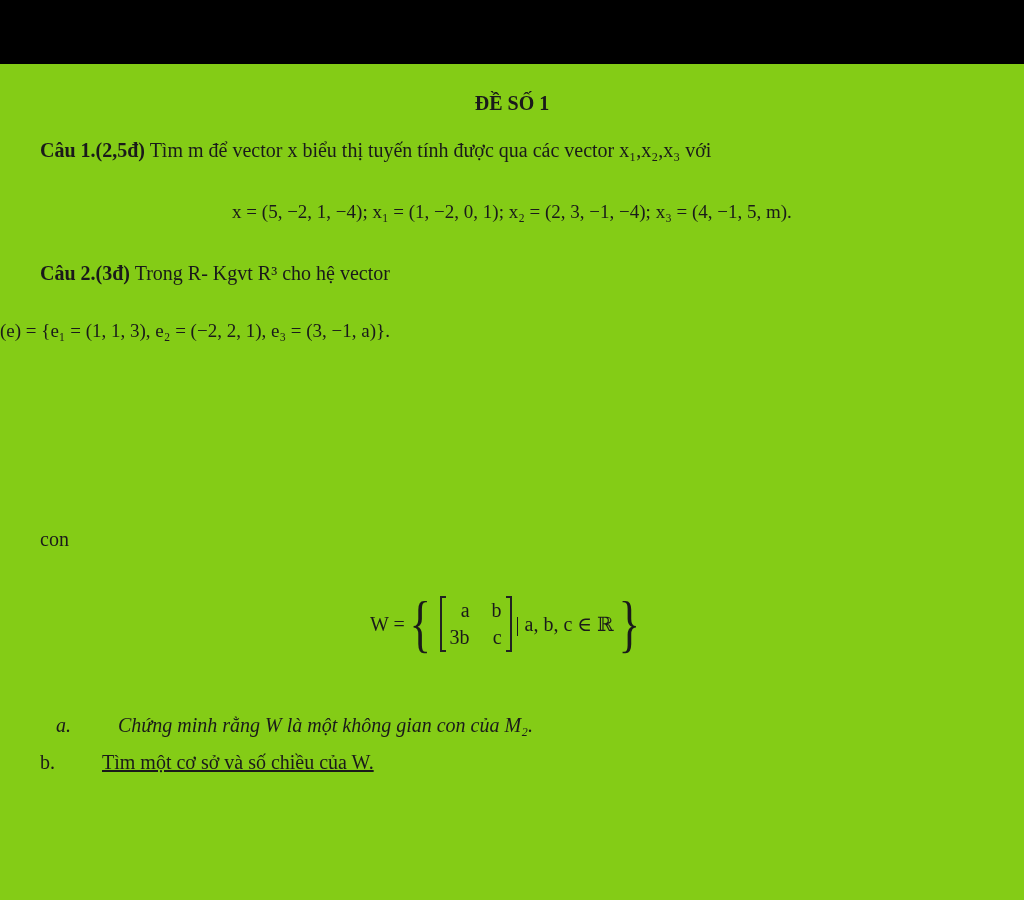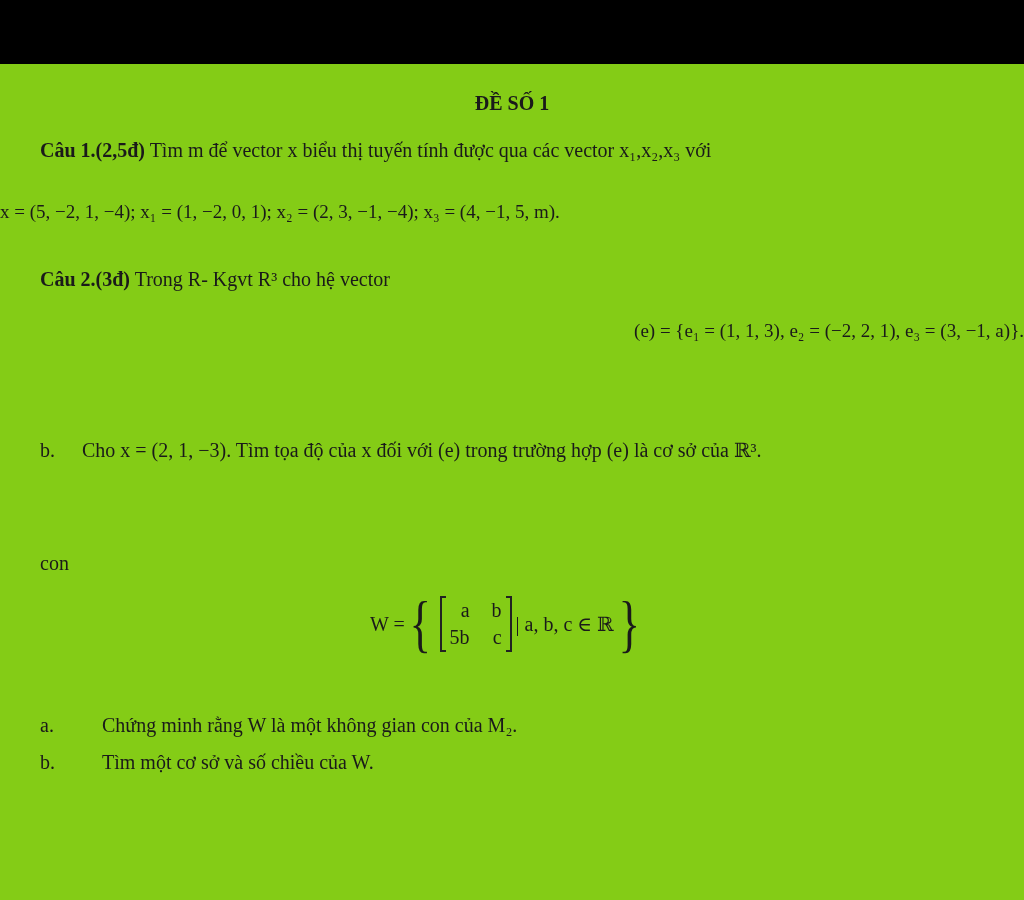--- a/index.html
+++ b/index.html
@@ -35,49 +35,46 @@
 </head>
 <body>
 
 <div class="page">
 
   <div class="abs title">ĐỀ SỐ 1</div>
 
   <div class="abs q" style="top:75px;left:40px;">
     <b>Câu 1.(2,5đ)</b><span> Tìm m để vector x biểu thị tuyến tính được qua các vector </span><span>x₁,x₂,x₃</span><span> với</span>
   </div>
-  <div class="abs formula" style="top:137px;left:0;width:1024px;">x = (5, −2, 1, −4);  x₁ = (1, −2, 0, 1);  x₂ = (2, 3, −1, −4);  x₃ = (4, −1, 5, m).</div>
+  <div class="abs formula" style="top:137px;left:0;width:1024px;text-align:center;">x = (5, −2, 1, −4);  x₁ = (1, −2, 0, 1);  x₂ = (2, 3, −1, −4);  x₃ = (4, −1, 5, m).</div>
 
-  <div class="abs q" style="top:204px;left:40px;">
+  <div class="abs q" style="top:198px;left:40px;">
     <b>Câu 2.(3đ)</b><span> Trong R- Kgvt R³ cho hệ vector</span>
   </div>
-  <div class="abs formula" style="top:256px;left:0;width:1024px;text-align:right;">(e) = {e₁ = (1, 1, 3),  e₂ = (−2, 2, 1),  e₃ = (3, −1, a)}.</div>
+  <div class="abs formula" style="top:256px;left:0;width:1024px;text-align:left;">(e) = {e₁ = (1, 1, 3),  e₂ = (−2, 2, 1),  e₃ = (3, −1, a)}.</div>
 
-  <div class="abs q" style="top:374px;left:40px;">
-    <span class="item-label" style="width:42px;">b.</span><span>Cho x = (2, 1, −3). Tìm tọa độ của x đối với (e) trong trường hợp (e) là cơ sở của ℝ³.</span>
-  </div>
 
-  <div class="abs q" style="top:488px;left:40px;">con</div>
+  <div class="abs q" style="top:464px;left:40px;">con</div>
 
   <div class="abs" style="top:528px;left:370px;">
     <div class="matrix-wrap">
       <span>W =</span>
       <span class="brace">{</span>
       <div class="matrix">
         <span>a</span>
         <span>b</span>
-        <span>5b</span>
+        <span>3b</span>
         <span>c</span>
       </div>
       <span>| a, b, c ∈ ℝ</span>
       <span class="brace">}</span>
     </div>
   </div>
 
-  <div class="abs q" style="top:650px;left:40px;">
+  <div class="abs q" style="top:650px;left:56px;font-style:italic;">
     <span class="item-label" style="width:62px;">a.</span><span>Chứng minh rằng W là một không gian con của M₂.</span>
   </div>
-  <div class="abs q" style="top:687px;left:40px;">
+  <div class="abs q" style="top:687px;left:40px;text-decoration:underline;">
     <span class="item-label" style="width:62px;">b.</span><span>Tìm một cơ sở và số chiều của W.</span>
   </div>
 
 
 </div>
 
 </body></html>

